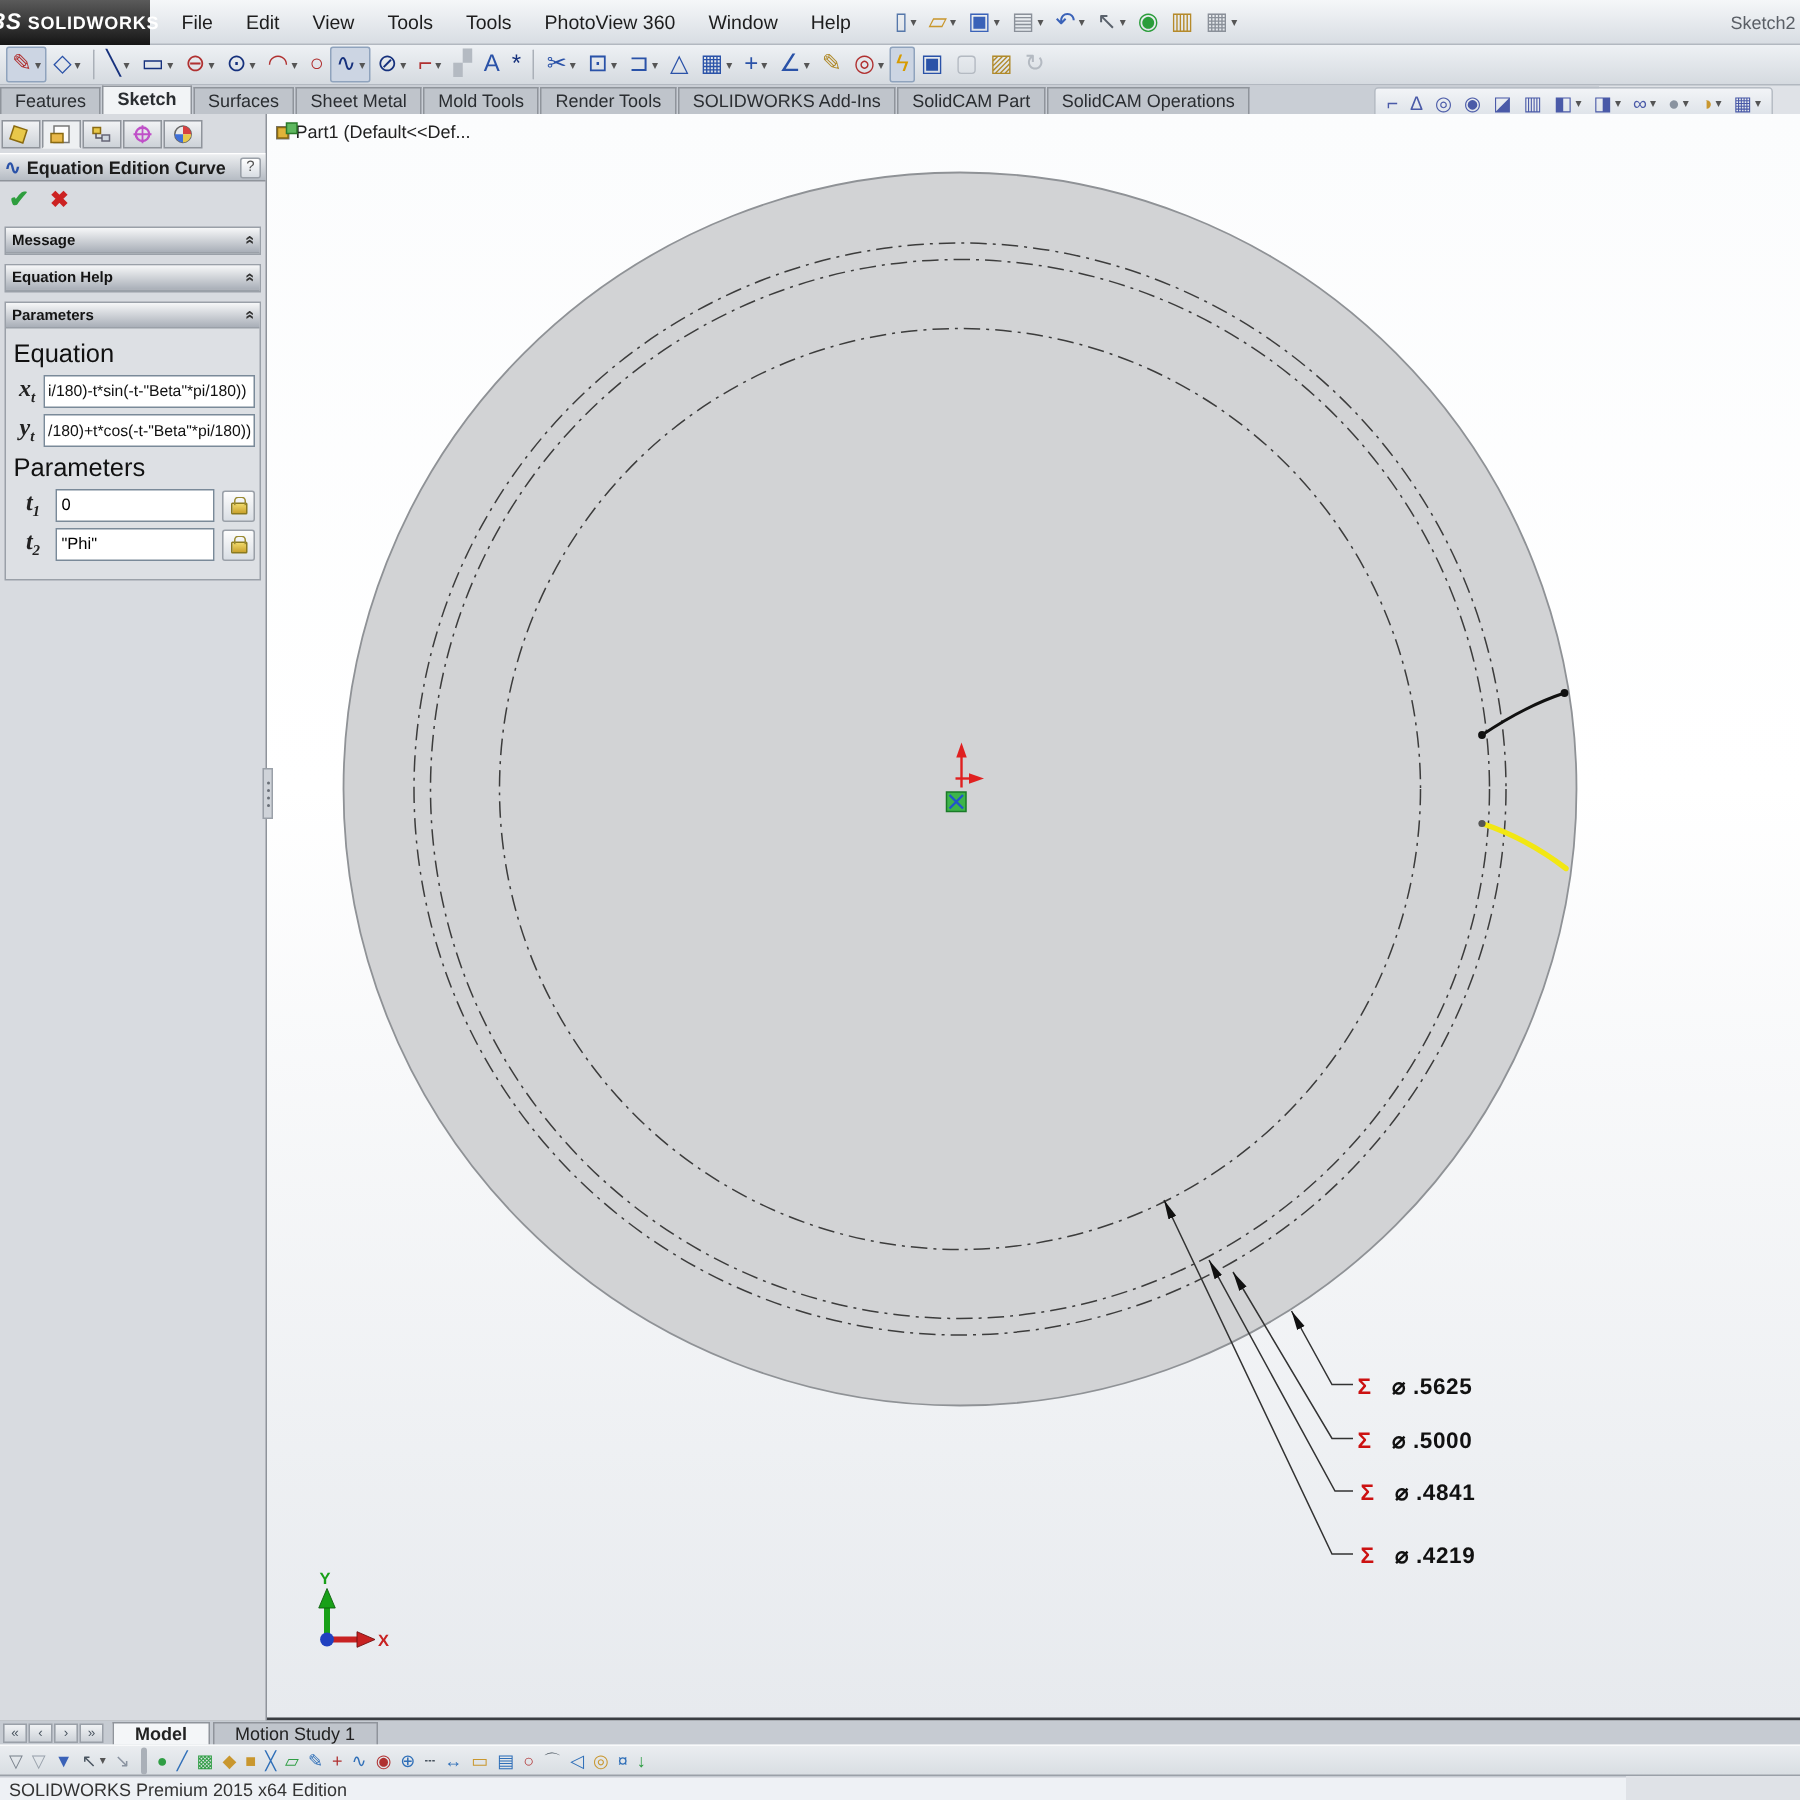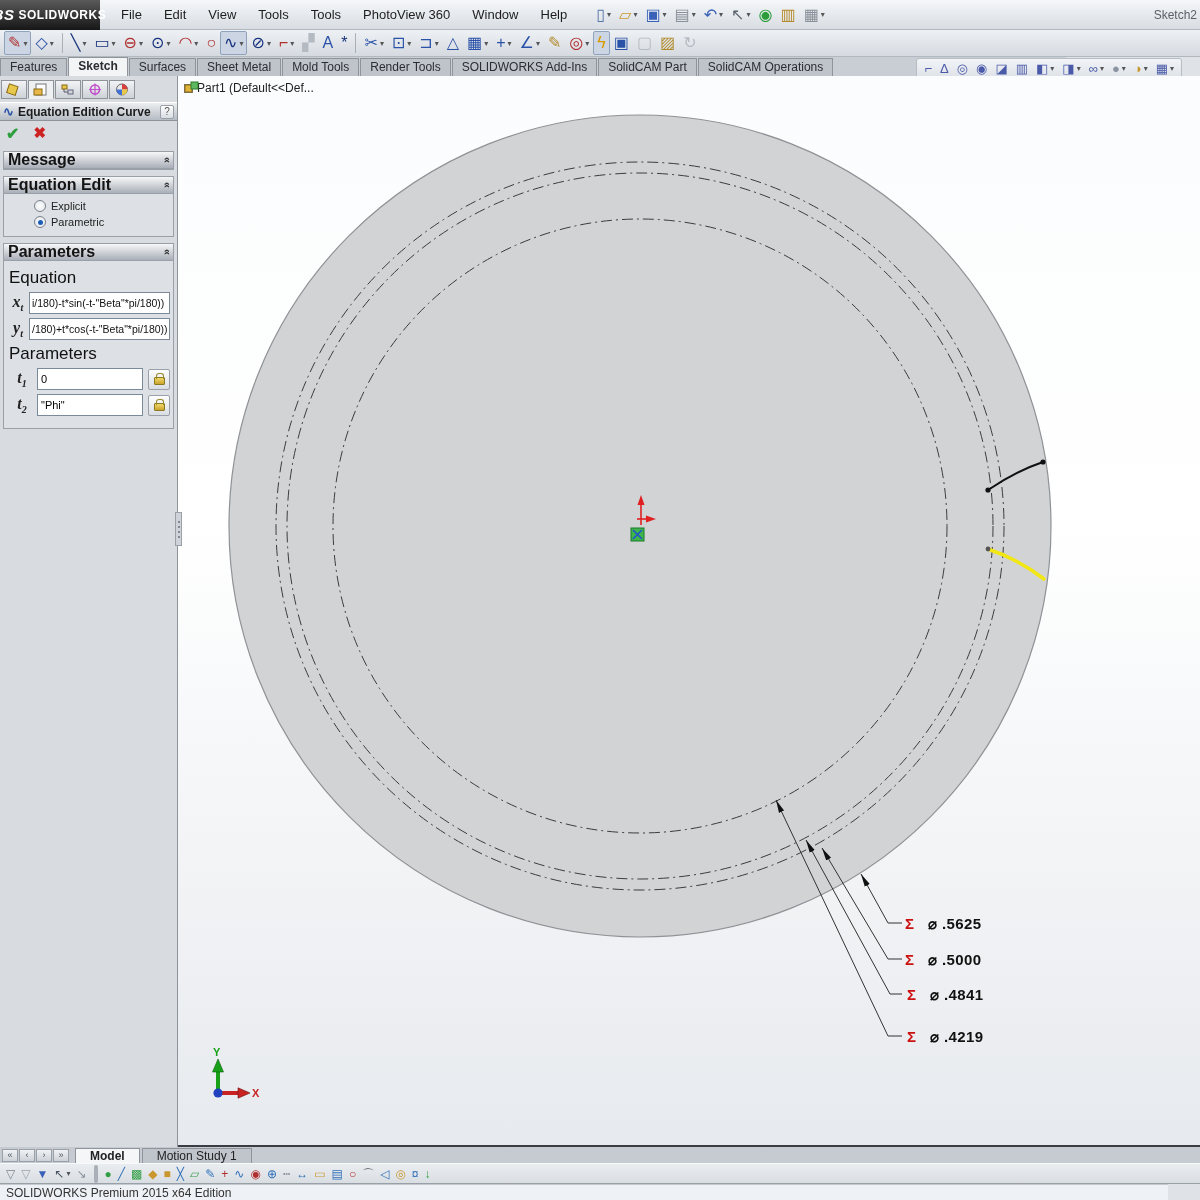--- a/index.html
+++ b/index.html
@@ -59,21 +59,21 @@
   .pm-header .curve-glyph{color:#2a52a8;font-weight:bold;font-size:13px}
   .help-btn{width:14px;height:14px;border:1px solid #9aa0a8;background:linear-gradient(#fff,#d8dde3);
     font-size:10px;color:#555;text-align:center;line-height:12px;border-radius:2px}
   .okcancel{display:flex;gap:14px;padding:4px 6px;height:24px;align-items:center}
   .ok-btn{color:#2e9e3e;font-size:16px;font-weight:bold}
   .cancel-btn{color:#cc2222;font-size:15px;font-weight:bold}
 
   .group{margin:6px 3px 0 3px;border:1px solid #9aa0a8;background:#dde0e4}
   .group-header{height:17px;background:linear-gradient(#f6f7f8,#a9afb8);display:flex;align-items:center;
     padding:0 4px;border-bottom:1px solid #9aa0a8}
-  .group-header .gtitle{flex:1;font-size:16px;font-weight:bold;color:#141414}
+  .group-header .gtitle{flex:1;font-size:10px;font-weight:bold;color:#141414}
   .chev{font-size:11px;color:#333;transform:rotate(-90deg);font-weight:bold}
   .msg-body{background:#ffffc8;padding:4px 4px;font-size:11px;line-height:14px;color:#111}
   .radio-row{display:flex;align-items:center;gap:5px;margin:4px 0 0 30px;font-size:11px}
   .radio{width:12px;height:12px;border-radius:50%;border:1px solid #7a8globalThis}
   .radio{border:1px solid #7a828c;background:radial-gradient(#fff,#dfe3e8)}
   .radio.sel{position:relative}
   .radio.sel::after{content:"";position:absolute;left:3px;top:3px;width:5px;height:5px;border-radius:50%;background:#1b5dbb}
   .etype-body{padding:2px 0 8px 0}
   .param-body{padding:3px 3px 8px 3px}
   .small-label{font-size:17px;color:#111;margin:4px 0 2px 2px}
@@ -94,21 +94,21 @@
   .tabstrip{position:absolute;left:0;top:1147px;width:1200px;height:16px;background:#c6cbd2;display:flex;align-items:flex-end}
   .navbtns{display:flex;gap:1px;margin:0 6px 1px 2px}
   .navbtn{width:16px;height:13px;background:linear-gradient(#f0f2f4,#cdd2d8);border:1px solid #9aa0a8;
     font-size:9px;line-height:11px;text-align:center;color:#4a5560}
   .btab{height:15px;line-height:14px;padding:0 14px;font-size:12px;background:#c0c5cc;border:1px solid #8f949b;border-bottom:none;margin-right:2px}
   .btab.active{background:#f4f6f8;font-weight:bold}
   .toolbar3{position:absolute;left:0;top:1163px;width:1200px;height:21px;background:linear-gradient(#eaedf0,#d9dee3);
     border-top:1px solid #f8f9fa;display:flex;align-items:center;padding-left:3px;border-bottom:1px solid #9aa0a8}
   .toolbar3 .tbtn{height:18px;padding:0 2px}
   .toolbar3 .glyph{font-size:12px}
-  .statusbar{position:absolute;left:0;top:1184px;width:1168px;height:16px;background:#eef1f5;
+  .statusbar{position:absolute;left:0;top:1184px;width:1084px;height:16px;background:#eef1f5;
     font-size:12px;color:#333;padding:1px 6px;border-top:1px solid #c5cad1}
 </style>
 </head>
 <body>
 
 <div class="menubar">
   <div class="logo">
     <span class="ds">ЗS</span>
     <span class="brand">SOLIDWORKS</span>
   </div>
@@ -518,35 +518,23 @@
 
   <div class="group">
     <div class="group-header">
       <span class="gtitle">Message</span>
       <span class="chev">»</span>
     </div>
   </div>
 
   <div class="group">
     <div class="group-header">
-      <span class="gtitle">Equation Edit</span>
+      <span class="gtitle">Equation Help</span>
       <span class="chev">»</span>
     </div>
-    <div class="etype-body">
-
-        <div class="radio-row">
-          <span class="radio"></span>
-          <span>Explicit</span>
-        </div>
-
-        <div class="radio-row">
-          <span class="radio sel"></span>
-          <span>Parametric</span>
-        </div>
-      </div>
   </div>
 
   <div class="group">
     <div class="group-header">
       <span class="gtitle">Parameters</span>
       <span class="chev">»</span>
     </div>
     <div class="param-body">
       <div class="small-label">Equation</div>
 

